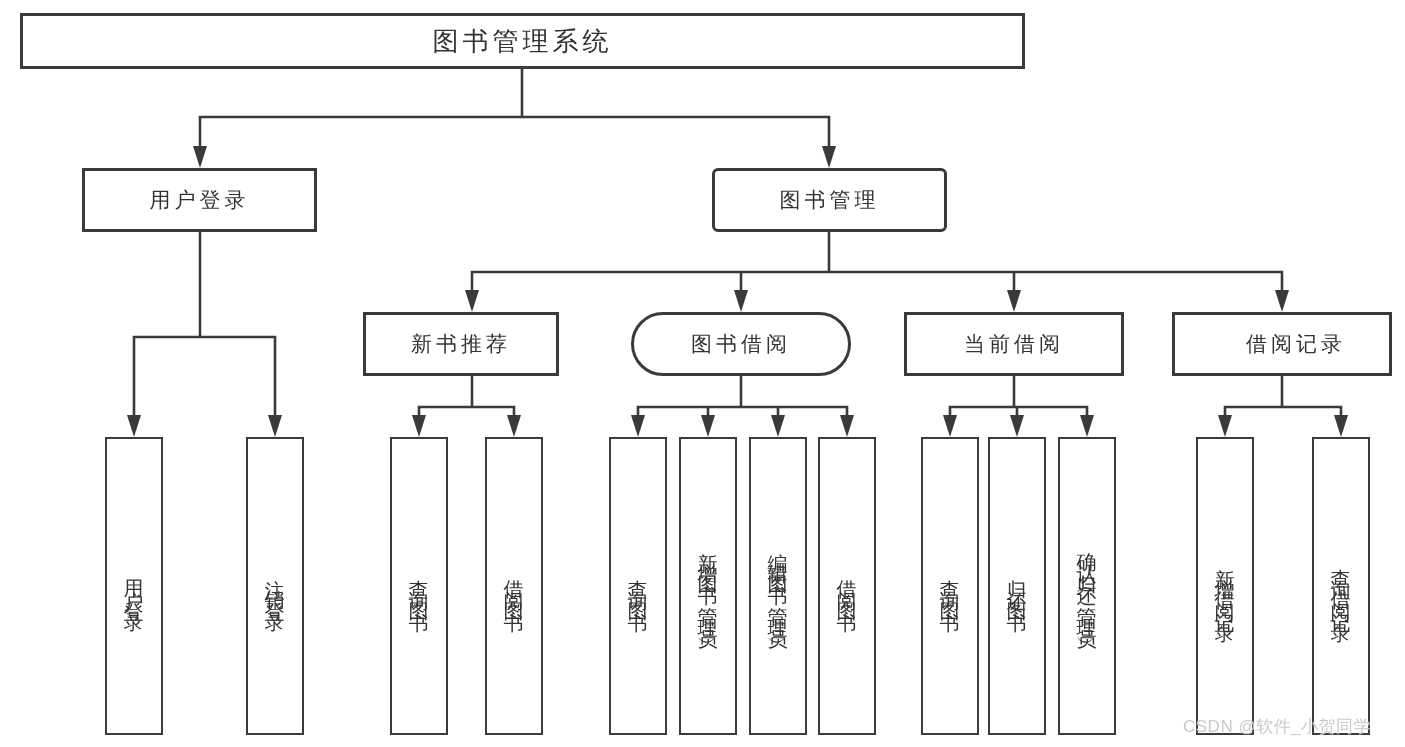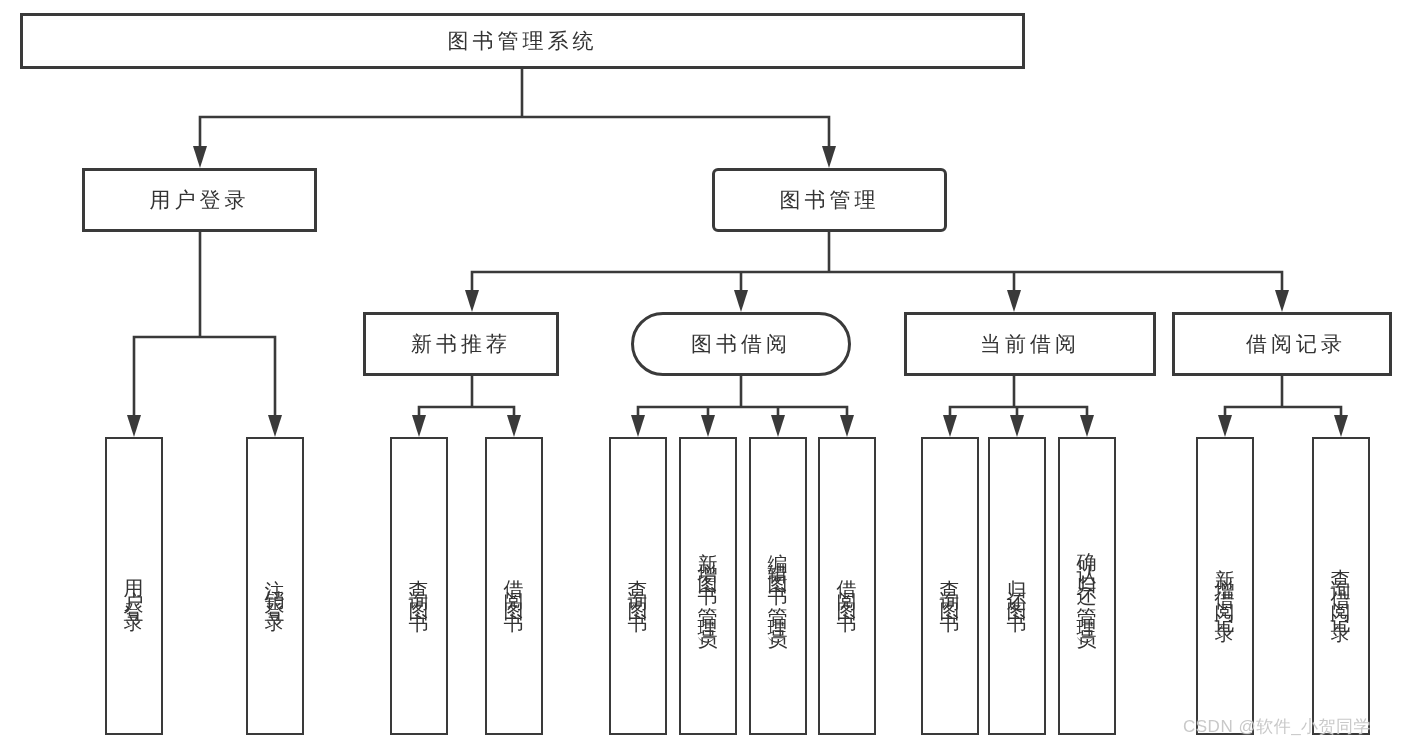--- a/index.html
+++ b/index.html
@@ -34,28 +34,28 @@
     background: var(--bg);
     border: 3px solid var(--line);
     display: flex;
     align-items: center;
     justify-content: center;
     text-align: center;
   }
   .node span { display: block; }
   .root-node {
     left: 20px; top: 13px; width: 1005px; height: 56px;
-    font-size: 21px; letter-spacing: 4px;
+    font-size: 26px; letter-spacing: 4px;
   }
   .branch-node { height: 64px; font-size: 21px; letter-spacing: 4px; }
   .lvl2-a { left: 82px;  top: 168px; width: 235px; }
   .lvl2-b { left: 712px; top: 168px; width: 235px; border-radius: 6px; }
   .lvl3-a { left: 363px;  top: 312px; width: 196px; }
   .lvl3-b { left: 631px;  top: 312px; width: 220px; border-radius: 32px; }
-  .lvl3-c { left: 904px;  top: 312px; width: 252px; justify-content: center; }
+  .lvl3-c { left: 904px;  top: 312px; width: 220px; justify-content: center; }
   .lvl3-d { left: 1172px; top: 312px; width: 220px; padding-left: 28px; }
   .leaf {
     position: absolute;
     top: 437px;
     width: 58px;
     height: 298px;
     background: var(--bg);
     border: 2.5px solid var(--line);
     display: flex;
     align-items: center;

